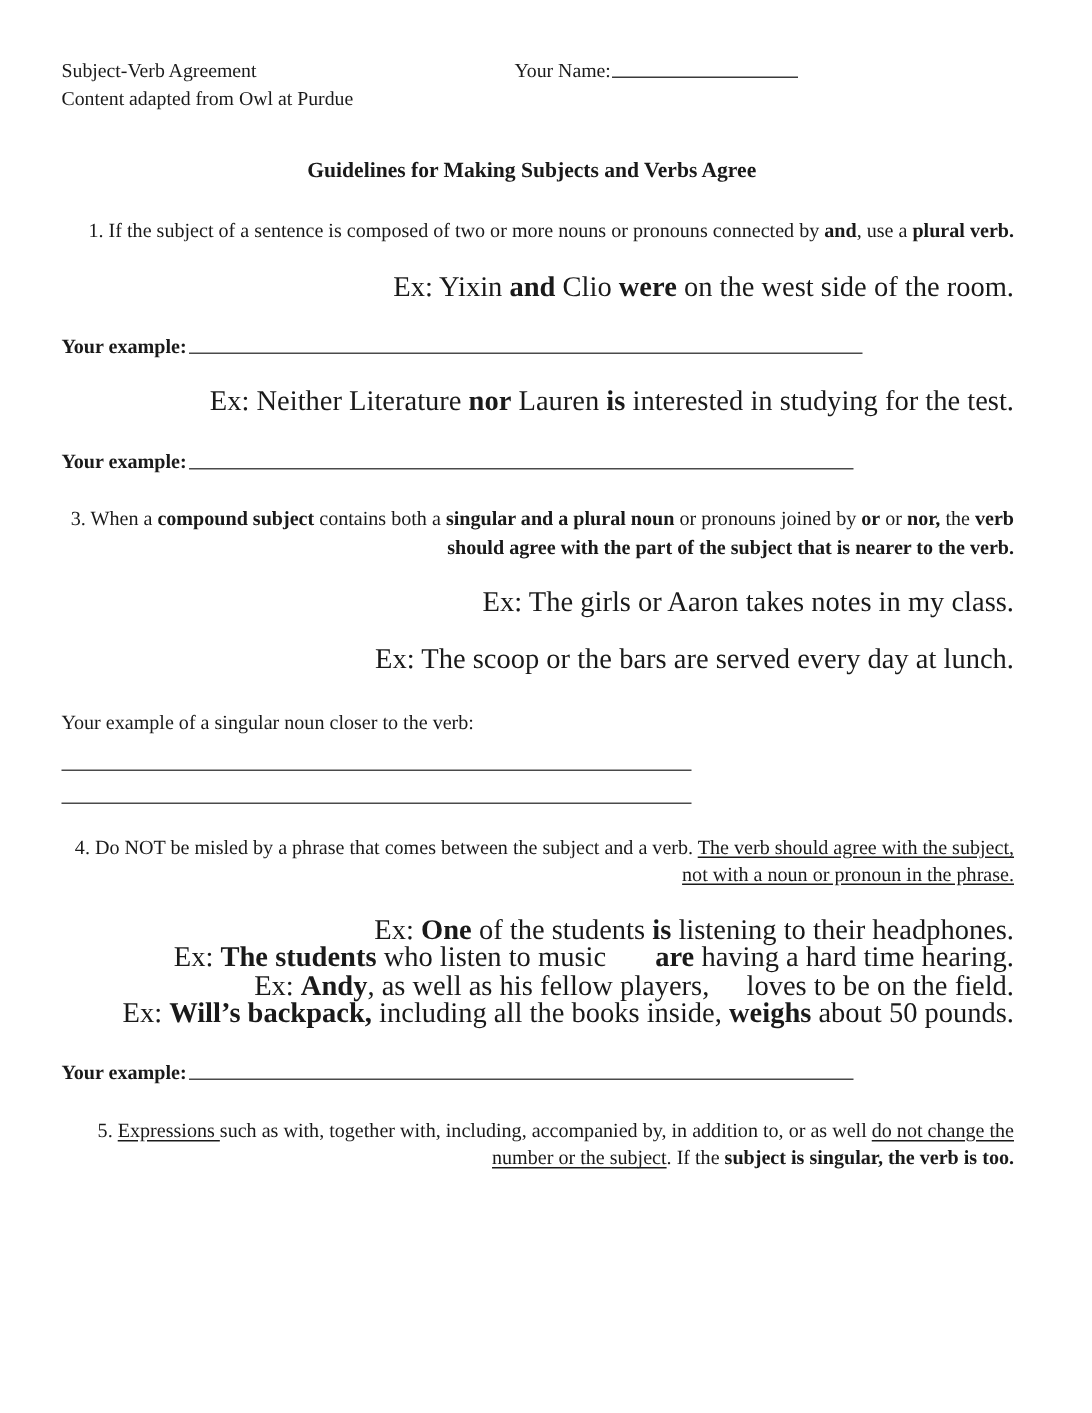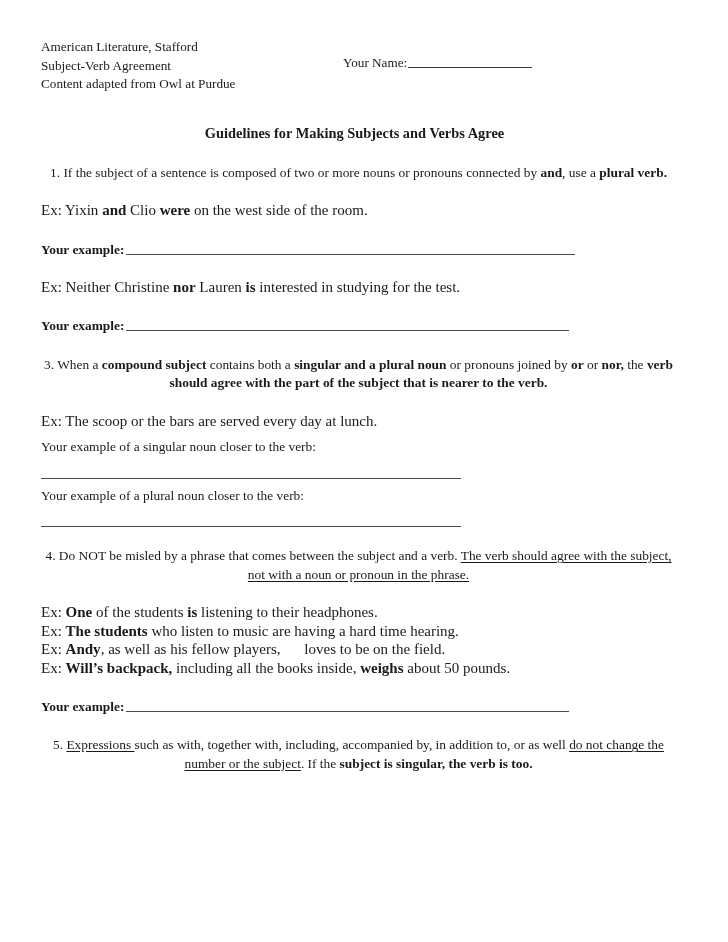--- a/index.html
+++ b/index.html
@@ -31,21 +31,21 @@
     font-size: 13.2px;
     line-height: 18.5px;
   }
   .header-lines {
     width: 300px;
   }
   .header-line { white-space: nowrap; }
   .name-field {
     position: absolute;
     left: 302px;
-    top: 16px;
+    top: 0;
     white-space: nowrap;
     font-size: 13.2px;
   }
   .name-rule {
     display: inline-block;
     width: 124px;
     border-bottom: 1.1px solid #3a3a3a;
     vertical-align: -1px;
     margin-left: 1px;
   }
@@ -57,28 +57,29 @@
     font-size: 14.4px;
     margin-top: 31px;
     padding-right: 8px;
   }
 
   
   .rule-item {
     font-size: 13.4px;
     line-height: 18.6px;
     margin-top: 22px;
-    text-align: center;
+    text-align: right;
   }
   .rule-item.tight { margin-top: 20px; }
 
   .example-block {
-    font-size: 15px;
+    font-size: 19px;
     line-height: 18.4px;
     margin-top: 19px;
+    text-align: right;
   }
   .example-line { white-space: nowrap; }
 
   
   .your-example {
     font-size: 13.4px;
     line-height: 18.4px;
     margin-top: 21px;
     white-space: nowrap;
     font-weight: bold;
@@ -88,70 +89,71 @@
     border-bottom: 1.1px solid #4a4a4a;
     vertical-align: -1px;
     margin-left: 2px;
   }
   .blank-rule.long  { width: 449px; }
   .blank-rule.long2 { width: 443px; }
 
   .prompt-line {
     font-size: 13.4px;
     line-height: 18.4px;
-    margin-top: 8px;
+    margin-top: 24px;
   }
   .standalone-rule {
     display: block;
     width: 420px;
     border-bottom: 1.1px solid #4a4a4a;
     height: 0;
     margin-top: 21px;
   }
 </style>
 </head>
 <body>
 
 <div class="page">
 
   <div class="header">
     <div class="header-lines">
-      <div class="header-line">American Literature, Stafford</div>
       <div class="header-line">Subject-Verb Agreement</div>
       <div class="header-line">Content adapted from Owl at Purdue</div>
     </div>
     <div class="name-field">
       <span>Your Name:</span><span class="name-rule"></span>
     </div>
   </div>
 
   <div class="doc-title">Guidelines for Making Subjects and Verbs Agree</div>
 
   <div id="rules-container">
       <div class="rule-item"><span>1. </span><span> If the subject of a sentence is composed of two or more nouns or pronouns connected by </span><span style="font-weight: bold;">and</span><span>, use a </span><span style="font-weight: bold;">plural verb.</span></div>
       <div class="example-block">
         <div class="example-line"><span>Ex: Yixin </span><span style="font-weight: bold;">and</span><span> Clio </span><span style="font-weight: bold;">were</span><span> on the west side of the room.</span></div>
       </div>
       <div class="your-example"><span>Your example:</span><span class="blank-rule long"></span></div>
       <div class="example-block">
-        <div class="example-line"><span>Ex: Neither Christine </span><span style="font-weight: bold;">nor</span><span> Lauren </span><span style="font-weight: bold;">is</span><span> interested in studying for the test.</span></div>
+        <div class="example-line"><span>Ex: Neither Literature </span><span style="font-weight: bold;">nor</span><span> Lauren </span><span style="font-weight: bold;">is</span><span> interested in studying for the test.</span></div>
       </div>
       <div class="your-example"><span>Your example:</span><span class="blank-rule long2"></span></div>
       <div class="rule-item tight"><span>3.</span><span> When a </span><span style="font-weight: bold;">compound subject</span><span> contains both a </span><span style="font-weight: bold;">singular and a plural noun</span><span> or pronouns joined by </span><span style="font-weight: bold;">or</span><span> or </span><span style="font-weight: bold;">nor,</span><span> the </span><span style="font-weight: bold;">verb should agree with the part of the subject that is nearer to the verb.</span></div>
+      <div class="example-block">
+        <div class="example-line"><span>Ex: The girls or Aaron takes notes in my class.</span></div>
+      </div>
       <div class="example-block">
         <div class="example-line"><span>Ex: The scoop or the bars are served every day at lunch.</span></div>
       </div>
       <div class="prompt-line">Your example of a singular noun closer to the verb:</div>
       <div class="standalone-rule"></div>
-      <div class="prompt-line">Your example of a plural noun closer to the verb:</div>
       <div class="standalone-rule"></div>
       <div class="rule-item tight"><span>4.</span><span> Do NOT be misled by a phrase that comes between the subject and a verb. </span><span style="text-decoration: underline; text-underline-offset: 2px;">The verb should agree with the subject, not with a noun or pronoun in the phrase.</span></div>
       <div class="example-block">
         <div class="example-line"><span>Ex: </span><span style="font-weight: bold;">One</span><span> of the students </span><span style="font-weight: bold;">is</span><span> listening to their headphones.</span></div>
-        <div class="example-line"><span>Ex: </span><span style="font-weight: bold;">The students</span><span> who listen to music </span><span style="font-weight: normal;">are</span><span> having a hard time hearing.</span></div>
+        <div class="example-line"><span>Ex: </span><span style="font-weight: bold;">The students</span><span> who listen to music </span><span style="font-weight: bold; margin-left: 28px;">are</span><span> having a hard time hearing.</span></div>
         <div class="example-line"><span>Ex: </span><span style="font-weight: bold; margin-top: 36px;">Andy</span><span>, as well as his fellow players, </span><span style="font-weight: normal; margin-left: 20px;">loves</span><span> to be on the field.</span></div>
         <div class="example-line"><span>Ex: </span><span style="font-weight: bold;">Will’s backpack,</span><span> including all the books inside, </span><span style="font-weight: bold;">weighs</span><span> about 50 pounds.</span></div>
       </div>
       <div class="your-example"><span>Your example:</span><span class="blank-rule long2"></span></div>
       <div class="rule-item tight"><span>5.</span><span> </span><span style="text-decoration: underline; text-underline-offset: 2px;">Expressions </span><span>such as with, together with, including, accompanied by, in addition to, or as well </span><span style="text-decoration: underline; text-underline-offset: 2px;">do not change the number or the subject</span><span>. If the </span><span style="font-weight: bold;">subject is singular, the verb is too.</span></div>
     </div>
 
 </div>
 
 </body></html>

